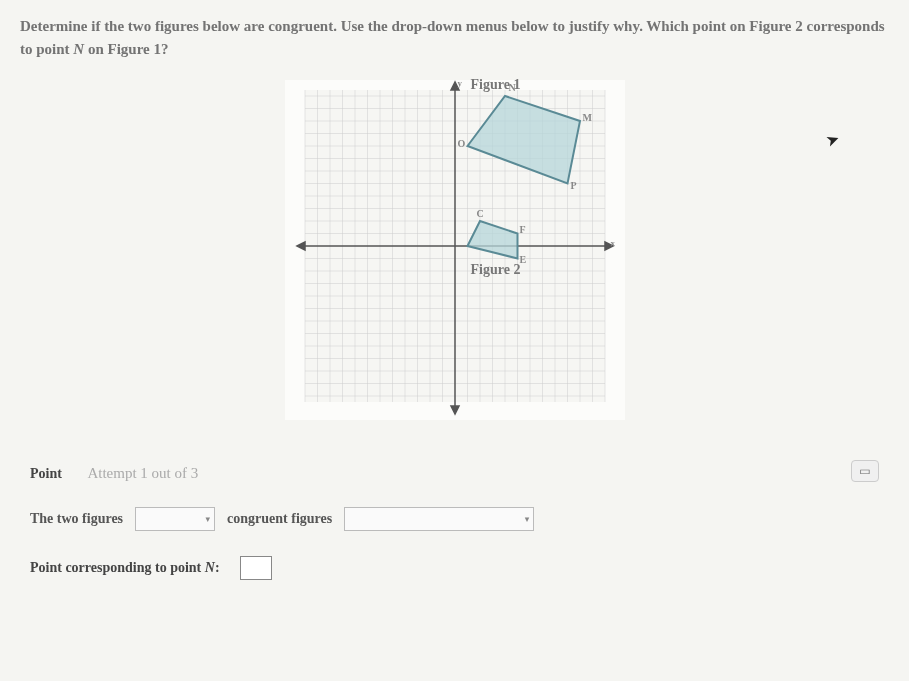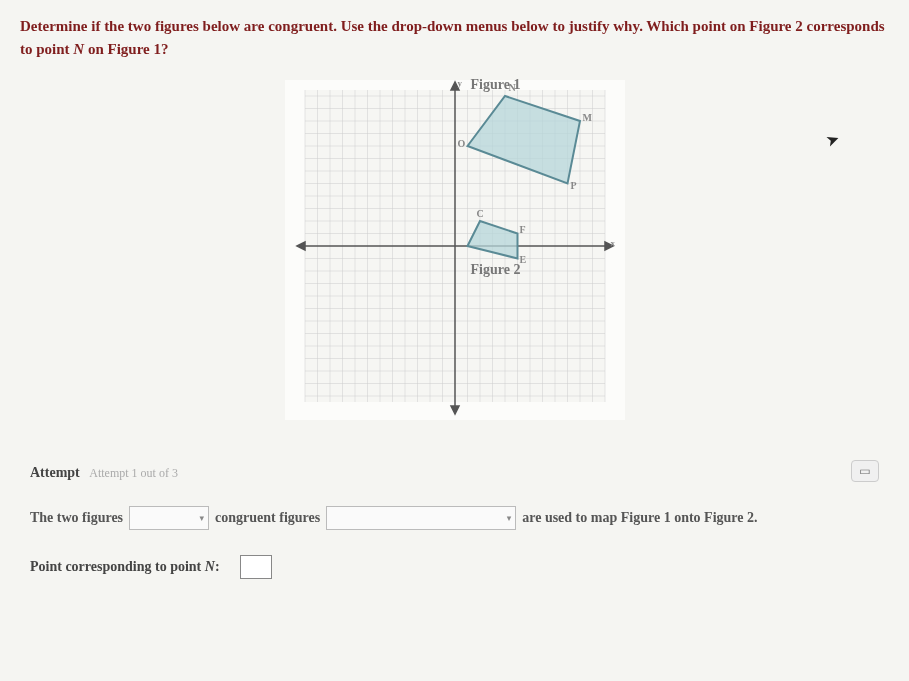--- a/index.html
+++ b/index.html
@@ -7,21 +7,21 @@
       font-family: Georgia, 'Times New Roman', serif;
       background: #f5f5f2;
       width: 909px;
       height: 681px;
       padding: 15px 20px;
       color: #333;
       position: relative;
     }
     .question {
       font-size: 15px;
-      color: #7f1d1d;
+      color: #737373;
       line-height: 1.5;
       margin-bottom: 20px;
       font-weight: bold;
     }
     .question .var { font-style: italic; font-family: 'Times New Roman', serif; }
     
     .graph-area {
       display: flex;
       justify-content: center;
       margin: 10px 0 30px 0;
@@ -36,30 +36,30 @@
     .answer-section {
       margin-top: 30px;
       padding: 15px 10px;
       position: relative;
     }
     .answer-header {
       font-size: 14px;
       margin-bottom: 25px;
     }
     .answer-header strong { color: #444; font-weight: bold; }
-    .answer-header .attempt { color: #aaa; font-size: 12px; margin-left: 6px; }
+    .answer-header .attempt { color: #aaa; font-size: 15px; margin-left: 22px; }
     
     .answer-line {
       font-size: 14px;
       color: #555;
       margin-bottom: 25px;
       display: flex;
       align-items: center;
       flex-wrap: wrap;
-      gap: 6px;
+      gap: 12px;
     }
     .answer-line strong { font-weight: bold; }
     
     .dropdown {
       display: inline-flex;
       align-items: center;
       border: 1px solid #bbb;
       background: #fafafa;
       min-width: 80px;
       height: 24px;
@@ -228,36 +228,35 @@
 </div>
 
 <span class="cursor">➤</span>
 
 <div class="answer-section">
   <div class="icon-btn">
     <span>▭</span>
   </div>
 
   <div class="answer-header">
-    <strong>Attempt</strong>
+    <strong>Point</strong>
     <span class="attempt">Attempt 1 out of 3</span>
   </div>
 
   <div class="answer-line">
     <strong>The two figures</strong>
     <span class="dropdown">
       <span></span>
         <span class="caret">▾</span>
     </span>
     <strong>congruent figures</strong>
     <span class="dropdown wide">
       <span></span>
         <span class="caret">▾</span>
     </span>
-    <strong>are used to map Figure 1 onto Figure 2.</strong>
   </div>
 
   <div class="point-line">
     <span>
       <span>Point corresponding to point </span><span class="var">N</span><span>:</span>
     </span>
     <span class="answer-box"></span>
   </div>
 </div>
 

